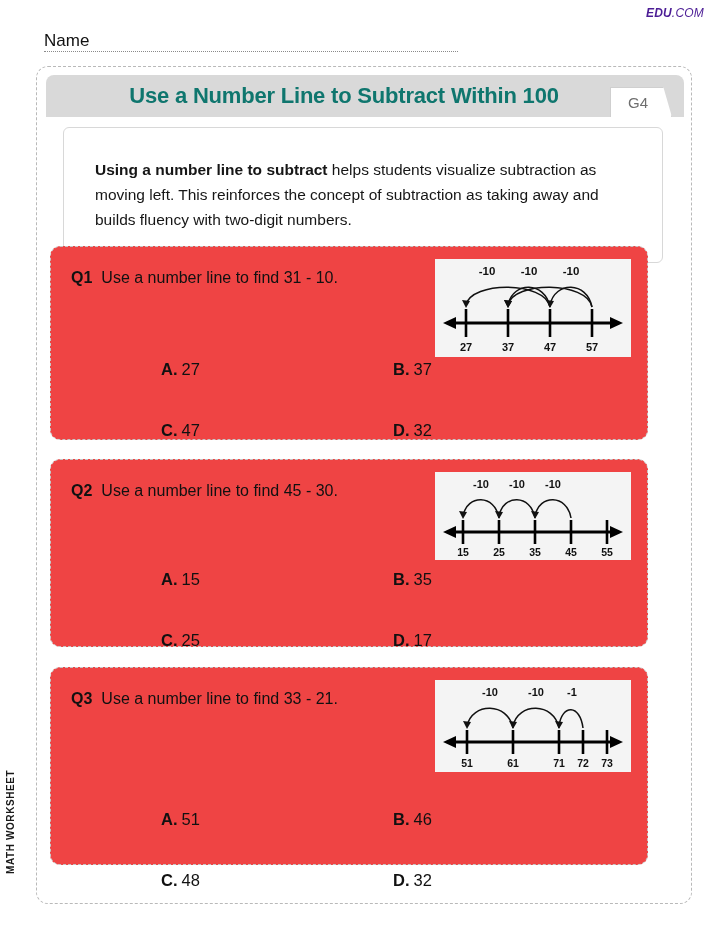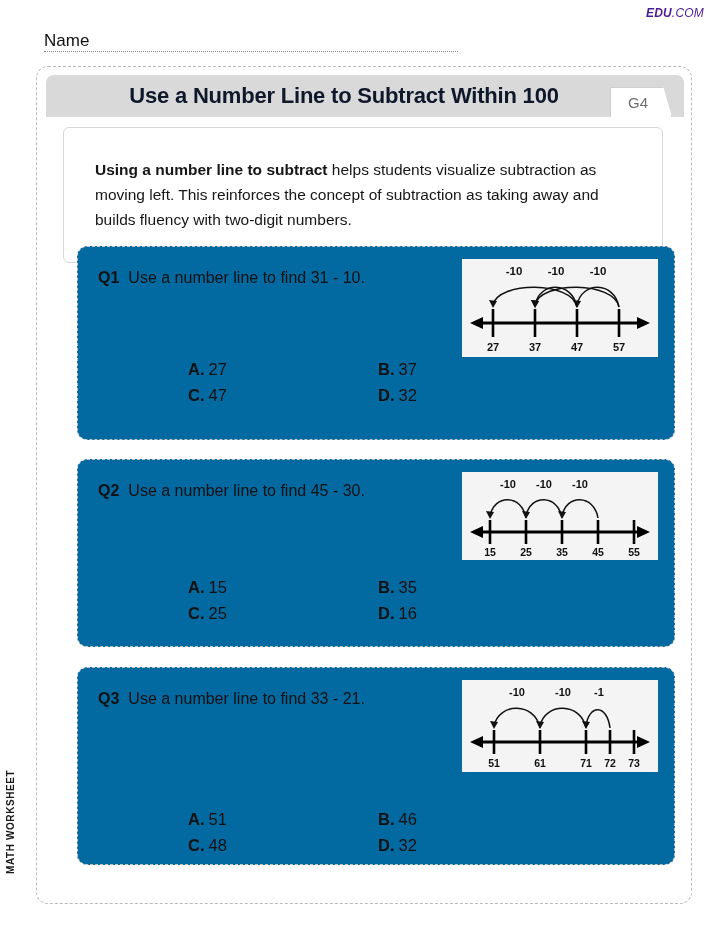--- a/index.html
+++ b/index.html
@@ -89,21 +89,21 @@
     height: 42px;
     background: #d9d9d9;
     border-radius: 8px 8px 0 0;
     display: flex;
     align-items: center;
     justify-content: center;
   }
   .titlebar-text {
     font-size: 22px;
     font-weight: bold;
-    color: #0f172a;
+    color: #0f766e;
     letter-spacing: -0.2px;
     padding-right: 42px;
   }
   .grade-tab {
     position: absolute;
     right: 12px;
     top: 12px;
     width: 62px;
     height: 30px;
     background: #ffffff;
@@ -138,26 +138,26 @@
     margin: 16px;
     font-size: 15.5px;
     line-height: 25px;
     color: #161616;
   }
   .intro .lead { font-weight: bold; }
 
   
   .qcard {
     position: absolute;
-    left: 40px;
+    left: 13px;
     width: 598px;
     box-sizing: border-box;
     border: 1px dashed #c6c6c6;
     border-radius: 10px;
-    background: #0369a1;
+    background: #ef4444;
   }
   #q1 { top: 179px; height: 194px; }
   #q2 { top: 392px; height: 188px; }
   #q3 { top: 600px; height: 198px; }
 
   .qhead {
     position: absolute;
     top: 22px;
     left: 20px;
     display: flex;
@@ -184,23 +184,24 @@
   .figure svg { display: block; }
 
   
   .options {
     position: absolute;
     left: 110px;
     width: 420px;
     display: grid;
     grid-template-columns: 190px 190px;
     row-gap: 7px;
+    gap: 42px;
   }
   #q1 .options { top: 113px; }
-  #q2 .options { top: 110px; margin-top: 8px; }
+  #q2 .options { top: 110px; }
   #q3 .options { top: 120px; margin-top: 22px; }
 
   .opt {
     font-size: 16.5px;
     color: #111;
     white-space: nowrap;
   }
   .opt .k {
     font-weight: bold;
     margin-right: 4px;
@@ -318,21 +319,21 @@
         <text x="46" y="16" font-family="Liberation Sans, sans-serif" font-size="11" font-weight="bold" text-anchor="middle" fill="#111">-10</text>
         <text x="82" y="16" font-family="Liberation Sans, sans-serif" font-size="11" font-weight="bold" text-anchor="middle" fill="#111">-10</text>
         <text x="118" y="16" font-family="Liberation Sans, sans-serif" font-size="11" font-weight="bold" text-anchor="middle" fill="#111">-10</text>
       </svg>
     </div>
 
     <div class="options">
       <div class="opt"><span class="k">A.</span><span>15</span></div>
       <div class="opt"><span class="k">B.</span><span>35</span></div>
       <div class="opt"><span class="k">C.</span><span>25</span></div>
-      <div class="opt"><span class="k">D.</span><span>16</span></div>
+      <div class="opt"><span class="k">D.</span><span>17</span></div>
     </div>
   </div>
 
   <div class="qcard" id="q3">
     <div class="qhead">
       <span class="qnum">Q3</span>
       <span class="qtext">Use a number line to find 33 - 21.</span>
     </div>
 
     <div class="figure">

